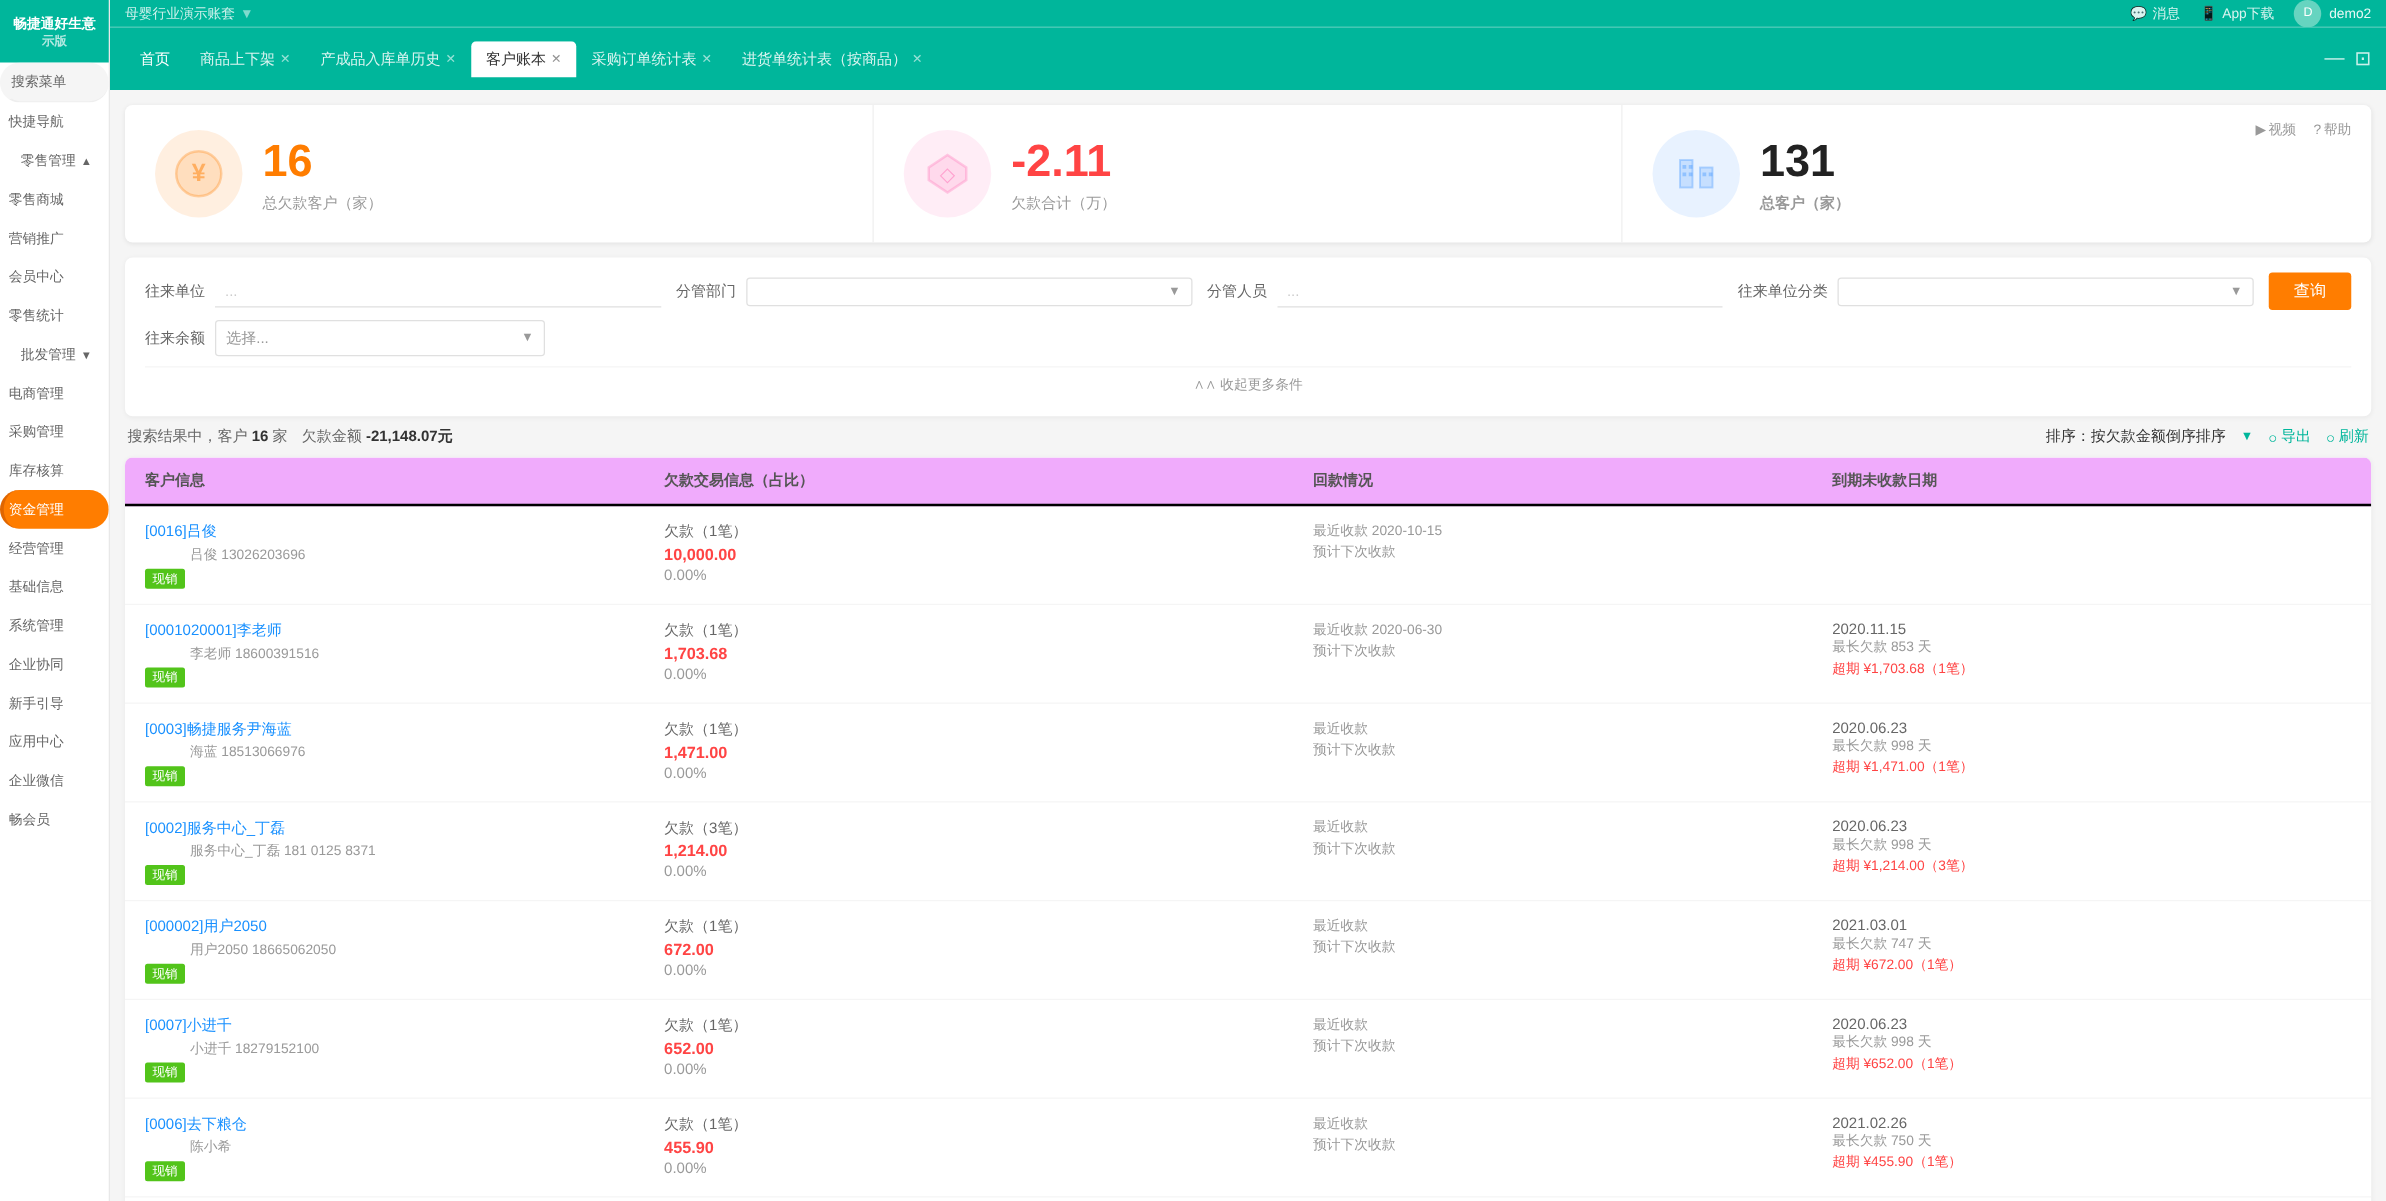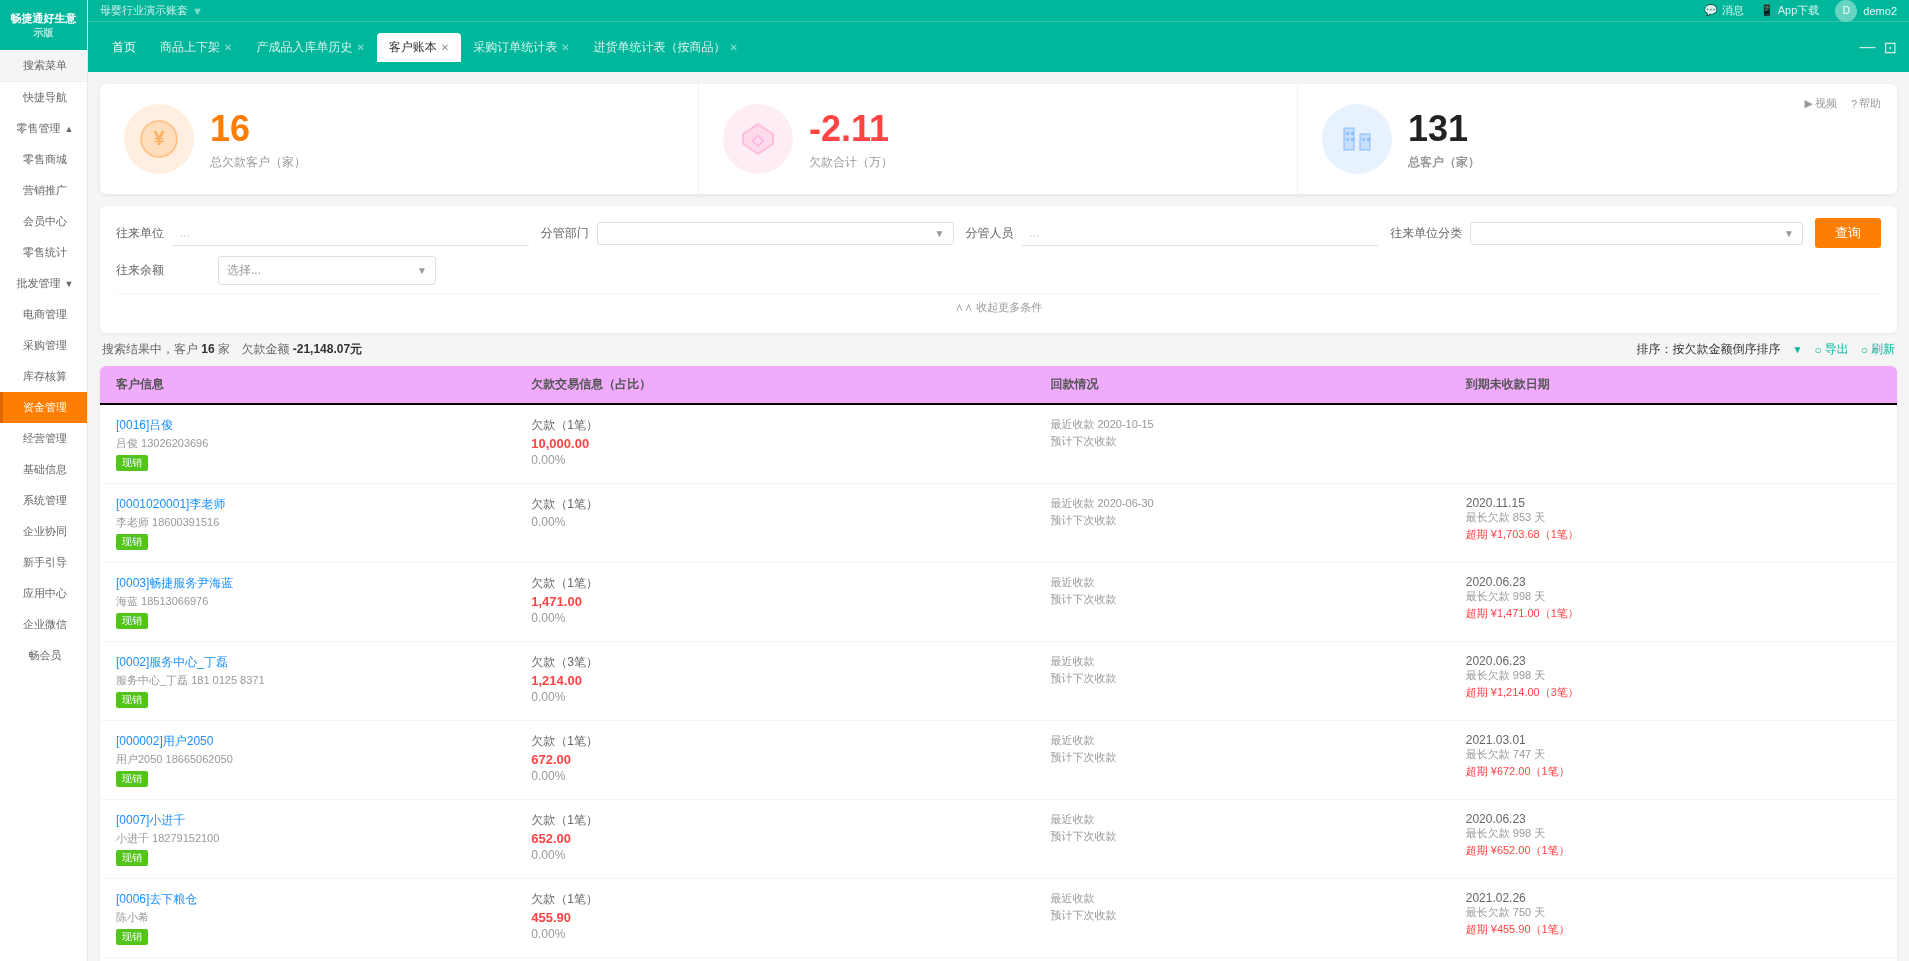--- a/index.html
+++ b/index.html
@@ -1,20 +1,20 @@
 <!DOCTYPE html>
 <html><head>
   <meta charset="utf-8">
   <style>
     * { box-sizing: border-box; margin: 0; padding: 0; }
     body { font-family: 'Microsoft YaHei', Arial, sans-serif; font-size: 12px; background: #f5f5f5; color: #333; display: flex; height: 961px; overflow: hidden; }
 
     
     .sidebar { width: 88px; background: #fff; border-right: 1px solid #e8e8e8; display: flex; flex-direction: column; height: 100%; }
-    .sidebar-item { padding: 8px 4px; text-align: center; cursor: pointer; color: #666; font-size: 11px; border-left: 3px solid transparent; }
+    .sidebar-item { padding: 8px 4px; cursor: pointer; color: #666; font-size: 11px; border-left: 3px solid transparent; border-radius: 16px; }
     .sidebar-item.active { background: #ff7d00; color: #fff; border-left: 3px solid #e06600; }
 
     
     .main { flex: 1; display: flex; flex-direction: column; height: 100%; overflow: hidden; }
 
     
     .topbar { height: 50px; background: #00b69b; display: flex; align-items: center; padding: 0 12px; color: #fff; }
     .topbar-tabs { display: flex; align-items: center; flex: 1; overflow: hidden; }
     .tab { padding: 6px 12px; font-size: 12px; cursor: pointer; display: flex; align-items: center; gap: 4px; color: rgba(255,255,255,0.85); white-space: nowrap; }
     .tab.active { background: #fff; color: #333; border-radius: 4px 4px 0 0; }
@@ -41,21 +41,21 @@
     .result-bar { display: flex; align-items: center; justify-content: space-between; margin-bottom: 8px; padding: 0 2px; }
     .result-actions { display: flex; align-items: center; gap: 12px; font-size: 12px; color: #666; }
     .result-btn { color: #00b69b; cursor: pointer; display: flex; align-items: center; gap: 3px; }
 
     
     .table-wrap { background: #fff; border-radius: 6px; box-shadow: 0 1px 4px rgba(0,0,0,0.05); overflow: hidden; }
     .table-header { display: grid; grid-template-columns: 2fr 2.5fr 2fr 2fr; background: #f0abfc; border-bottom: 2px solid #000000; padding: 10px 16px; font-size: 12px; font-weight: bold; color: #555; }
     .table-row { display: grid; grid-template-columns: 2fr 2.5fr 2fr 2fr; padding: 12px 16px; border-bottom: 1px solid #f5f5f5; align-items: start; }
     .table-row:last-child { border-bottom: none; }
     .customer-name { color: #1890ff; font-size: 12px; cursor: pointer; }
-    .customer-phone { color: #999; font-size: 11px; margin-top: 2px; }
+    .customer-phone { color: #999; font-size: 11px; margin-top: 2px; margin-left: 36px; }
     .customer-tag { display: inline-block; background: #52c41a; color: #fff; font-size: 10px; padding: 1px 6px; border-radius: 2px; margin-top: 4px; }
     .debt-amount { color: #ff4444; font-size: 13px; font-weight: bold; margin-top: 2px; }
     .debt-count { color: #666; font-size: 12px; }
     .debt-ratio { color: #999; font-size: 12px; margin-top: 2px; }
     .collection-date { color: #999; font-size: 11px; }
     .collection-next { color: #999; font-size: 11px; margin-top: 2px; }
     .due-date { color: #666; font-size: 12px; }
     .overdue-link { color: #ff4444; font-size: 11px; cursor: pointer; margin-top: 2px; }
     .overdue-days { color: #999; font-size: 11px; }
 
@@ -315,21 +315,21 @@
             <span style="color:#999;font-size:10px;">▼</span>
           </div>
         </div>
 
         <button class="btn-query">查询</button>
       </div>
 
       <div class="filter-row">
         <div class="filter-item" style="max-width:320px;">
           <label class="filter-label">往来余额</label>
-          <div style="flex:1;border:1px solid #e0e0e0;border-radius:3px;padding:5px 8px;display:flex;align-items:center;justify-content:space-between;cursor:pointer;color:#999;margin-left:46px;">
+          <div style="flex:1;border:1px solid #e0e0e0;border-radius:3px;padding:5px 8px;display:flex;align-items:center;justify-content:space-between;cursor:pointer;color:#999;">
             <span>选择...</span>
             <span style="color:#999;font-size:10px;">▼</span>
           </div>
         </div>
       </div>
 
       <div class="collapse-bar">
         <span>∧∧</span>
         <span>收起更多条件</span>
       </div>
@@ -384,20 +384,21 @@
     </div>
   </div>
           <div class="table-row">
     <div>
       <div class="customer-name">[0001020001]李老师</div>
       <div class="customer-phone">李老师  18600391516</div>
       <span class="customer-tag">现销</span>
     </div>
     <div>
       <div class="debt-count">欠款（1笔）</div>
+      <div class="debt-amount">1,703.68</div>
       <div class="debt-ratio">0.00%</div>
     </div>
     <div>
       <div class="collection-date">最近收款  2020-06-30</div>
       <div class="collection-next">预计下次收款</div>
     </div>
     <div>
       <div class="due-date">2020.11.15</div>
       <div class="overdue-days">最长欠款 853 天</div>
       <div class="overdue-link">超期 ¥1,703.68（1笔）</div>

